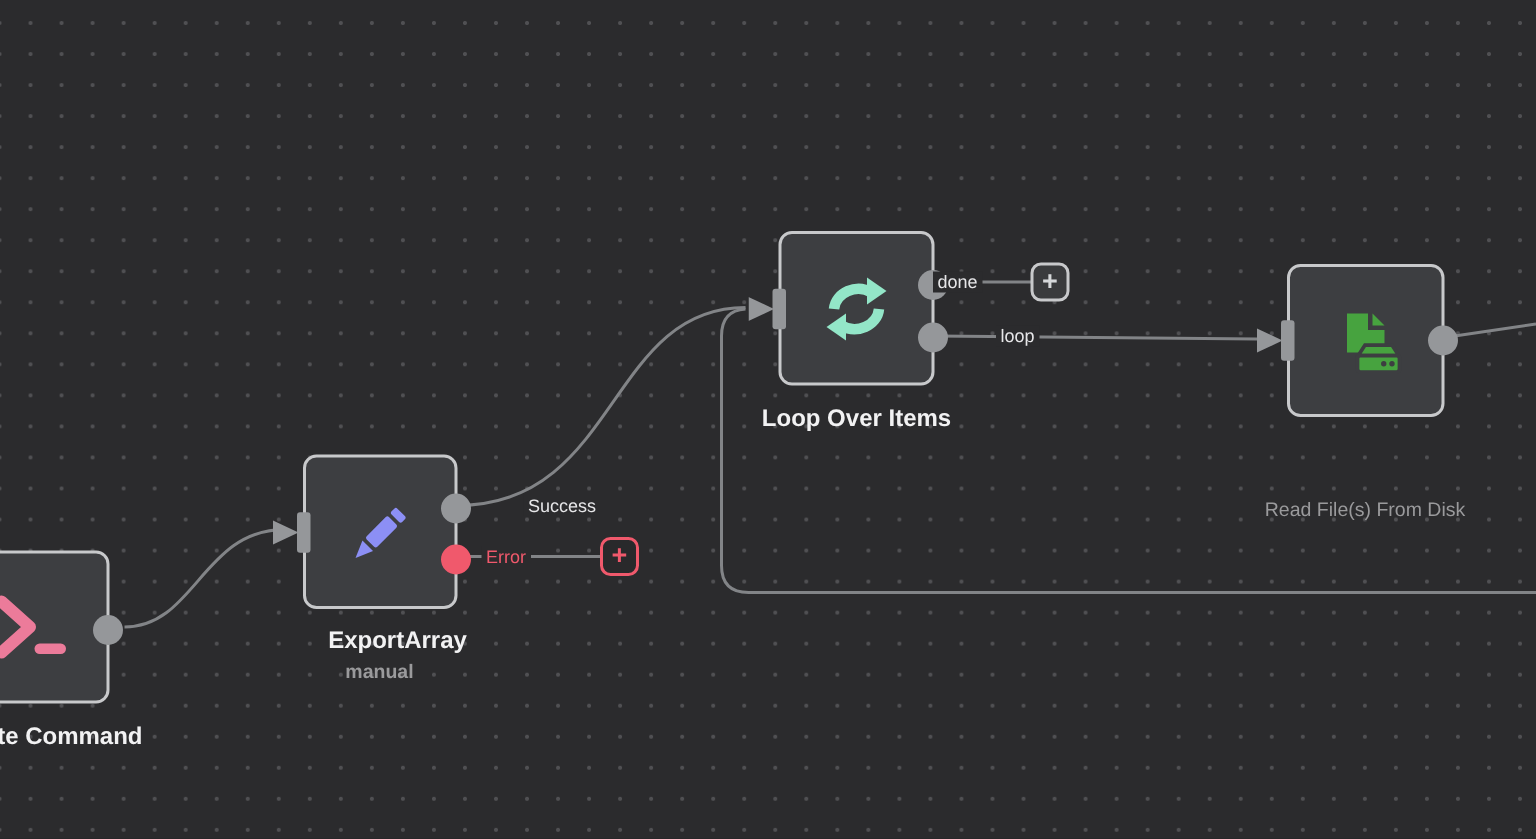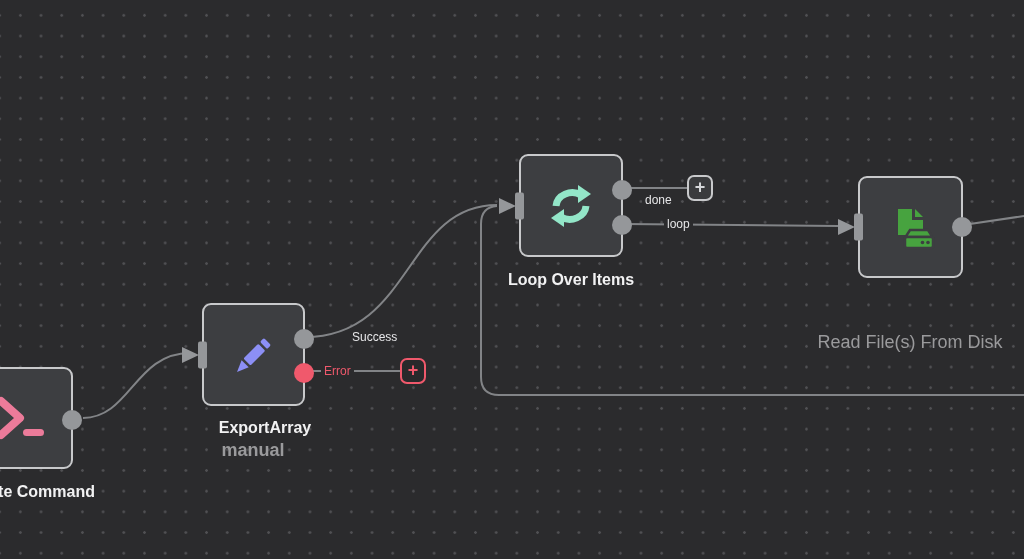--- a/index.html
+++ b/index.html
@@ -33,21 +33,21 @@
     width:9px;height:27px;background:#95979a;border-radius:2px;z-index:3;
   }
   .node-title{
     position:absolute;z-index:4;transform:translateX(-50%);
     color:#f2f2f3;font-weight:bold;font-size:16px;line-height:20px;
     white-space:nowrap;text-align:center;
   }
   .node-title.wrap{white-space:normal;width:190px;}
   .node-subtitle{
     position:absolute;z-index:4;transform:translateX(-50%);
-    color:#9a9a9c;font-size:18px;white-space:nowrap;text-align:right;
+    color:#9a9a9c;font-size:13px;white-space:nowrap;text-align:right;
   }
   .port-label{
     position:absolute;z-index:4;font-size:12px;line-height:14px;
     color:#e6e6e8;background:#2b2b2d;padding:0 3px;
   }
   .port-label.error{color:#f0596c;}
   .plus-btn{
     position:absolute;z-index:5;width:26px;height:26px;box-sizing:border-box;
     border:2px solid #c8c9cb;border-radius:7px;background:#3a3b3d;
     display:flex;align-items:center;justify-content:center;
@@ -112,21 +112,21 @@
       <g fill="none" stroke="#93e6c8" stroke-width="7">
         <path d="M11 26 C12 15 26 9 36 15"></path>
         <path d="M41 26 C40 37 26 43 16 37"></path>
       </g>
       <polygon points="33,5 46,14 33,23" fill="#93e6c8"></polygon>
       <polygon points="19,29 19,47 6,38" fill="#93e6c8"></polygon>
     </svg>
     <div class="port-out" style="top:24px;"></div>
     <div class="port-out" style="top:59px;"></div>
   </div>
-  <div class="port-label" style="left:642px;top:181px;margin-top:12px;">done</div>
+  <div class="port-label" style="left:622px;top:181px;">done</div>
   <div class="port-label" style="left:664px;top:217px;">loop</div>
   <div class="plus-btn" style="left:687px;top:175px;">
     <span class="plus-glyph">+</span>
   </div>
   <div class="node-title" style="left:571px;top:270px;">Loop Over Items</div>
 
   <div class="node" style="left:858px;top:176px;width:105px;height:102px;">
     <svg class="port-in-arrow" width="17" height="22" viewBox="0 0 17 22">
       <polygon points="0,3 17,11 0,19" fill="#95979a"></polygon>
     </svg>

